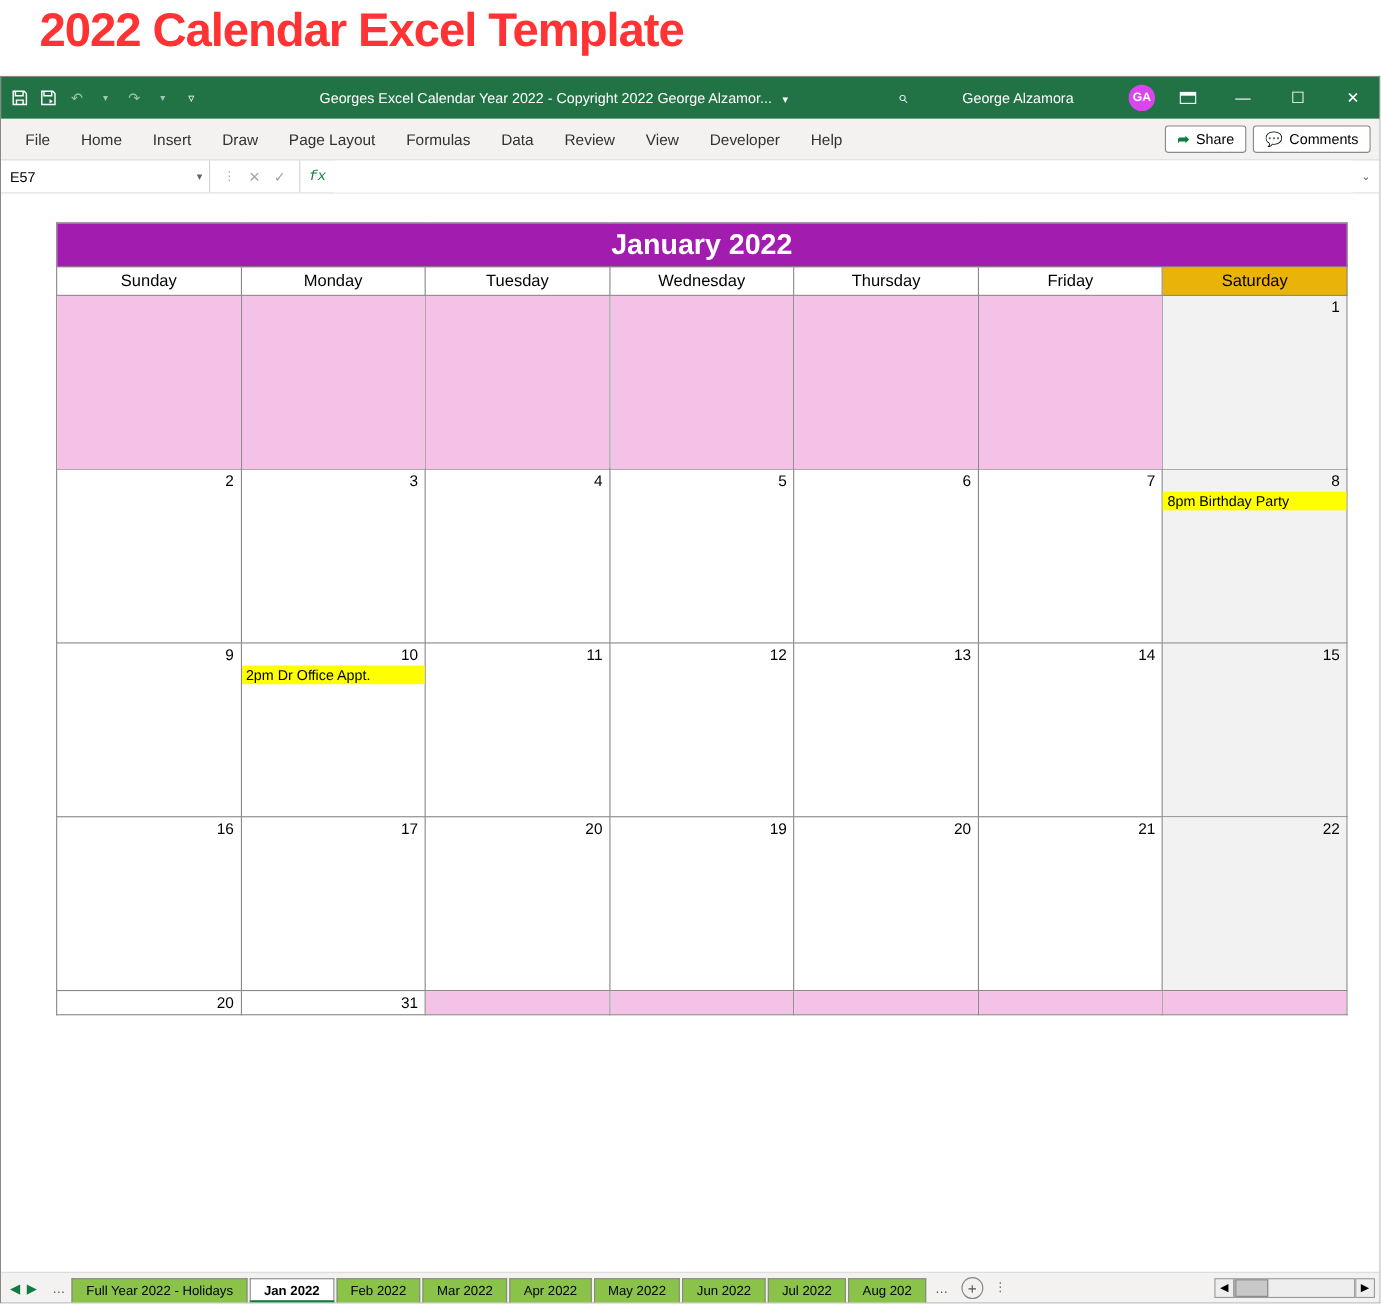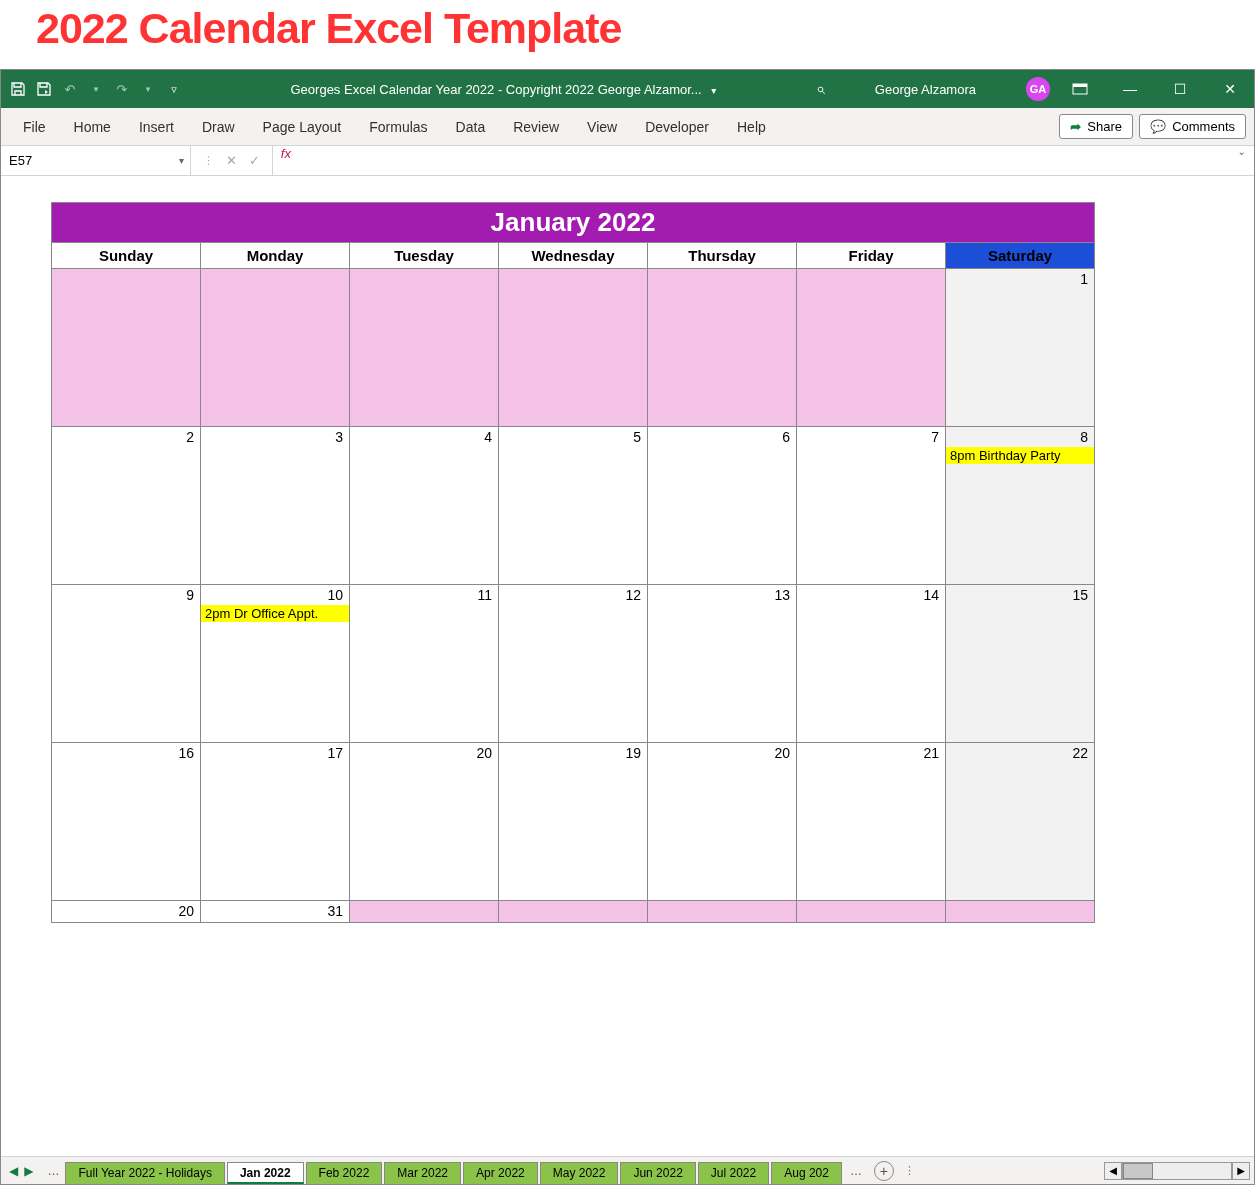--- a/index.html
+++ b/index.html
@@ -23,35 +23,35 @@
   
   .ribbon { background: #f3f2f1; height: 38px; display: flex; align-items: center; border-bottom: 1px solid #d4d4d4; padding: 0 8px; font-size: 14px; text-align: right; }
   .ribbon-tab { padding: 0 14px; height: 38px; display: flex; align-items: center; cursor: pointer; color: #323130; }
   .ribbon-spacer { flex: 1; }
   .share-btn { border: 1px solid #8a8886; padding: 4px 10px; margin-right: 6px; border-radius: 3px; display: flex; align-items: center; gap: 6px; cursor: pointer; font-size: 13px; background:#fff; }
   .share-btn .ico { color: #107c41; font-weight: bold; }
   .comments-btn { border: 1px solid #8a8886; padding: 4px 10px; border-radius: 3px; display: flex; align-items: center; gap: 6px; cursor: pointer; font-size: 13px; background:#fff;}
   .comments-btn .ico { color: #8764b8; }
   
   
-  .formula-bar { height: 30px; display: flex; border-bottom: 1px solid #d4d4d4; font-size: 13px; background: #fff; }
+  .formula-bar { height: 30px; display: flex; align-items: center; border-bottom: 1px solid #d4d4d4; font-size: 13px; background: #fff; }
   .name-box { width: 190px; border-right: 1px solid #d4d4d4; height: 100%; display: flex; align-items: center; padding: 0 8px; position: relative; }
   .name-box-dd { position: absolute; right: 6px; color: #666; font-size: 10px; }
   .fx-controls { display: flex; align-items: center; gap: 12px; padding: 0 12px; color: #a6a6a6; border-right: 1px solid #d4d4d4; height: 100%; }
-  .fx-label { font-style: italic; color: #be185d; padding: 0 8px; }
+  .fx-label { font-style: italic; color: #15803d; padding: 0 8px; font-family: Liberation Mono, monospace; }
   .formula-input { flex: 1; height: 100%; border: none; padding: 0 6px; font-size: 13px; }
   .formula-expand { padding: 0 8px; color: #666; font-size: 10px; }
   
   
   .sheet-area { padding: 26px 10px 0 50px; background: #fff; min-height: 980px; position: relative; }
   
-  .calendar { width: 1044px; border-collapse: collapse; }
+  .calendar { width: 1174px; border-collapse: collapse; }
   .cal-title { background: #a21caf; color: #fff; font-size: 26px; font-weight: bold; text-align: center; padding: 4px 0; border: 1px solid #888; }
-  .cal-head th { background: #fff; border: 1px solid #888; font-size: 15px; font-weight: bold; padding: 4px 0; width: 14.28%; }
-  .cal-head th.sat { background: #1d4ed8; }
+  .cal-head th { background: #fff; border: 1px solid #888; font-size: 15px; font-weight: normal; padding: 4px 0; width: 14.28%; }
+  .cal-head th.sat { background: #eab308; }
   
   .cal-row td { border: 1px solid #888; vertical-align: top; height: 158px; font-size: 13px; position: relative; }
   .cal-row.short td { height: 22px; }
   .daynum { position: absolute; top: 2px; right: 6px; font-size: 14px; }
   .pink { background: #f5c2e7; }
   .greybg { background: #f2f2f2; }
   .event { background: #ffff00; padding: 1px 4px; font-size: 13px; margin-top: 20px; display: inline-block; width: 100%; white-space: nowrap; overflow: hidden; }
   
   
   .sheet-tabs-bar { height: 28px; background: #f3f2f1; display: flex; align-items: center; border-top: 1px solid #d4d4d4; font-size: 12px; }

